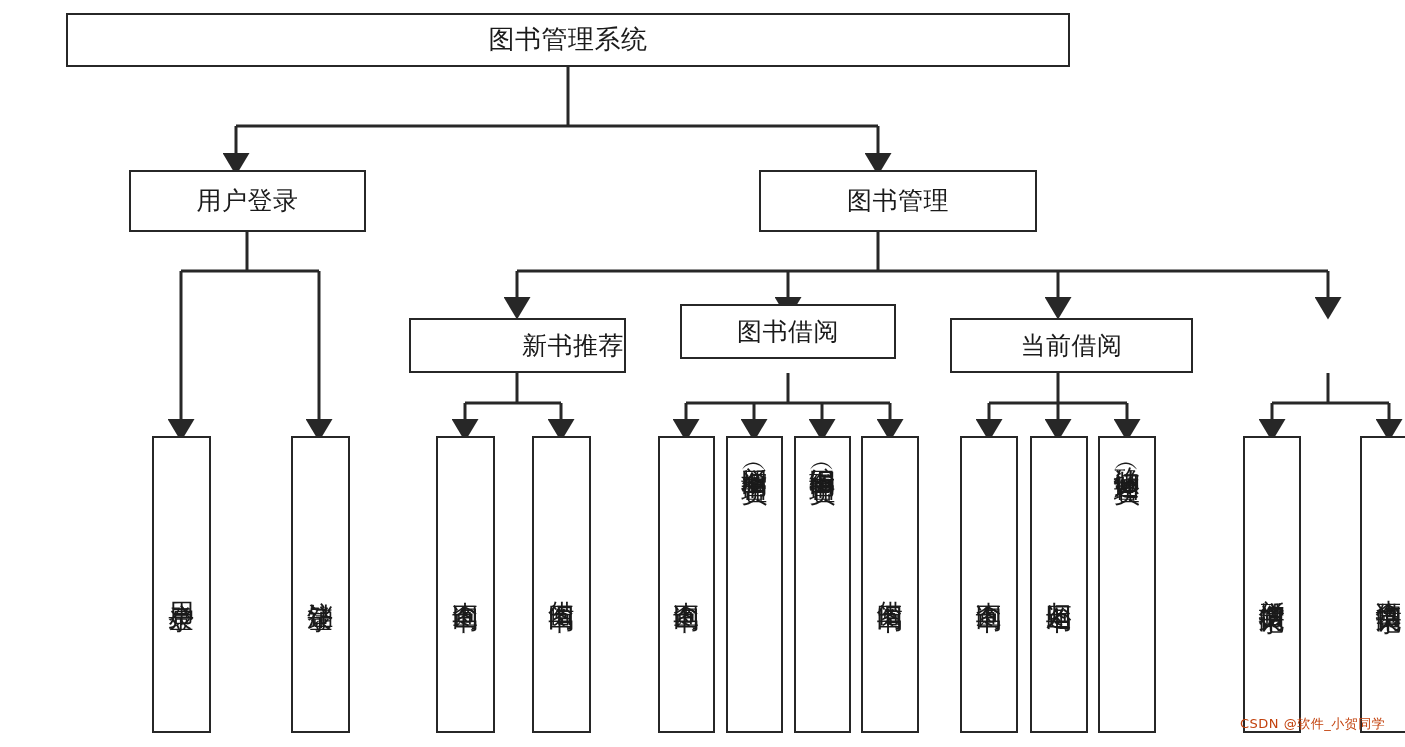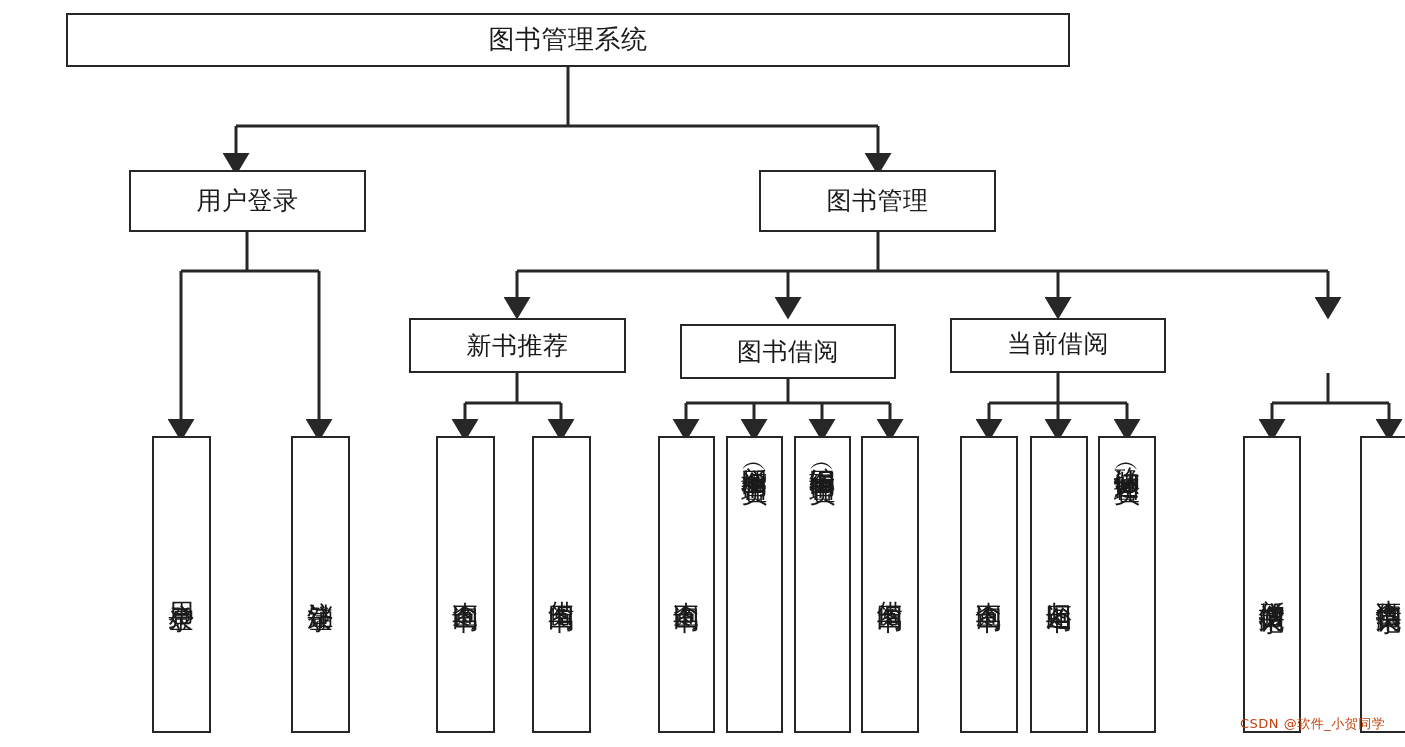--- a/index.html
+++ b/index.html
@@ -124,31 +124,31 @@
     </g>
   </svg>
 
   <div class="node root" style="left:18px; top:13px; width:1004px; height:54px;">
     <span class="label">图书管理系统</span>
   </div>
 
   <div class="node" style="left:81px; top:170px; width:237px; height:62px;">
     <span class="label">用户登录</span>
   </div>
-  <div class="node" style="left:711px; top:170px; width:237px; height:62px;">
+  <div class="node" style="left:711px; top:170px; width:278px; height:62px;">
     <span class="label">图书管理</span>
   </div>
 
-  <div class="node" style="left:361px; top:318px; width:217px; height:55px;">
+  <div class="node" style="left:361px; top:318px; width:217px; height:55px;justify-content:flex-end;">
     <span class="label">新书推荐</span>
   </div>
-  <div class="node" style="left:632px; top:324px; width:216px; height:55px;">
+  <div class="node" style="left:632px; top:304px; width:216px; height:55px;">
     <span class="label">图书借阅</span>
   </div>
-  <div class="node" style="left:902px; top:318px; width:216px; height:55px;font-family:Liberation Mono, monospace;">
+  <div class="node" style="left:902px; top:318px; width:243px; height:55px;">
     <span class="label">当前借阅</span>
   </div>
 
   <div class="node vertical leaf-short" style="left:104px; top:436px; width:59px; height:297px; padding-top:0;">
     <span class="label">用户登录</span>
   </div>
   <div class="node vertical leaf-short" style="left:243px; top:436px; width:59px; height:297px; padding-top:0;">
     <span class="label">注销登录</span>
   </div>
 

